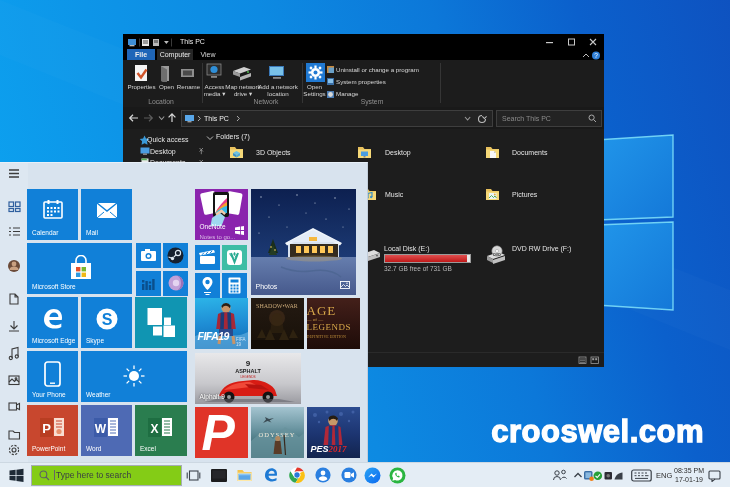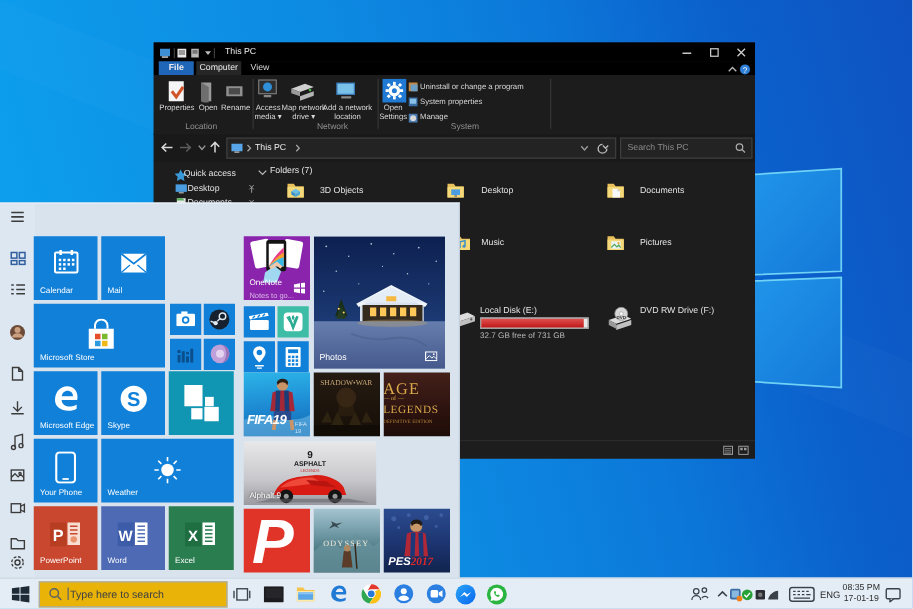--- a/index.html
+++ b/index.html
@@ -24,41 +24,42 @@
   #statusbar{left:0;top:318px;width:481px;height:14px;background:#1d1d1d;border-top:1px solid #2a2a2a;}
   .flabel{position:absolute;color:#e4e4e4;font-size:7px;white-space:nowrap;}
   .slabel{position:absolute;color:#9a9a9a;font-size:6.5px;white-space:nowrap;}
   
   #startmenu{left:0;top:162px;width:367px;height:300px;background:#d8e3ee;border-top:1px solid #e8f0f8;border-right:1px solid #c2cedb;}
   #rail{left:0;top:0;width:28px;height:300px;background:#dde7f1;}
   .tile{position:absolute;overflow:hidden;}
   .tlabel{position:absolute;left:5px;bottom:4px;color:#fff;font-size:6.5px;white-space:nowrap;}
   
   #taskbar{left:0;top:462px;width:730px;height:25px;background:#e4edf5;border-top:1px solid #cdd8e2;}
-  #search{position:absolute;left:31px;top:2px;width:149px;height:19px;background:#eab308;border:1px solid #a6adb5;}
+  #search{position:absolute;left:31px;top:2px;width:149px;height:19px;background:#84cc16;border:1px solid #a6adb5;}
   .tray-txt{position:absolute;font-size:7px;color:#2c2c2c;}
 </style>
 </head>
 <body>
 <div id="desktop" class="abs">
   <svg class="abs" style="left:0;top:0" width="730" height="487" viewBox="0 0 730 487">
 
     <polygon points="0,0 730,290 730,350 0,55" fill="#ffffff" opacity="0.02"></polygon>
 
     <defs>
       <linearGradient id="pane" x1="0" y1="0" x2="1" y2="1">
         <stop offset="0" stop-color="#2196ea"></stop>
           <stop offset="1" stop-color="#1478d8"></stop>
       </linearGradient>
     </defs>
     <polygon points="596,140 673,135 673,217 596,220" fill="url(#pane)"></polygon>
     <polygon points="596,225 673,222 673,310 596,305" fill="url(#pane)"></polygon>
     <polyline points="596,140 673,135 673,217 596,220" fill="none" stroke="#7adcf8" stroke-width="1.4" opacity="0.9"></polyline>
     <polyline points="596,225 673,222 673,310 596,305" fill="none" stroke="#7adcf8" stroke-width="1.4" opacity="0.9"></polyline>
   </svg>
+  <div id="brand" class="abs">crooswel.com</div>
 </div>
 
 <div id="win" class="abs">
   <div id="titlebar" class="abs">
     <svg class="abs" style="left:4px;top:3px" width="50" height="11" viewBox="0 0 50 11">
       <rect x="1" y="2" width="8" height="6" fill="#3f8fd6"></rect>
         <rect x="2.5" y="8" width="5" height="1.3" fill="#bbb"></rect>
       <rect x="12" y="1.5" width="1" height="8" fill="#3a3a3a"></rect>
       <rect x="15" y="2" width="7" height="7" fill="#e8e8e8"></rect>
         <rect x="16" y="3" width="5" height="4" fill="#9a9a9a"></rect>

